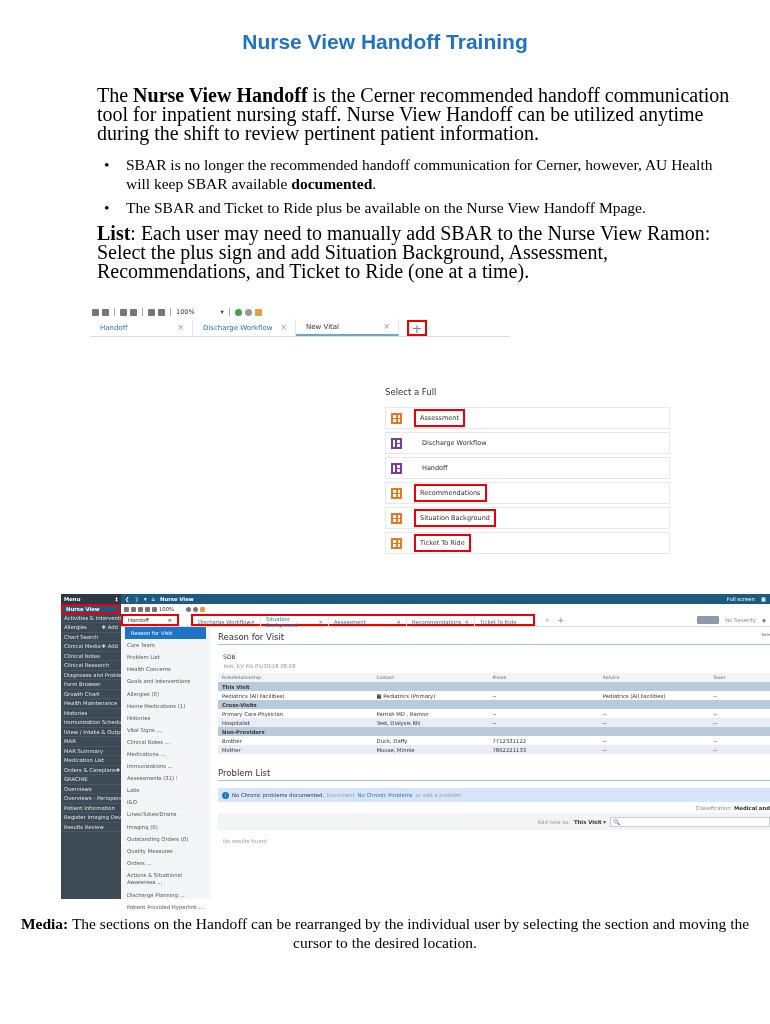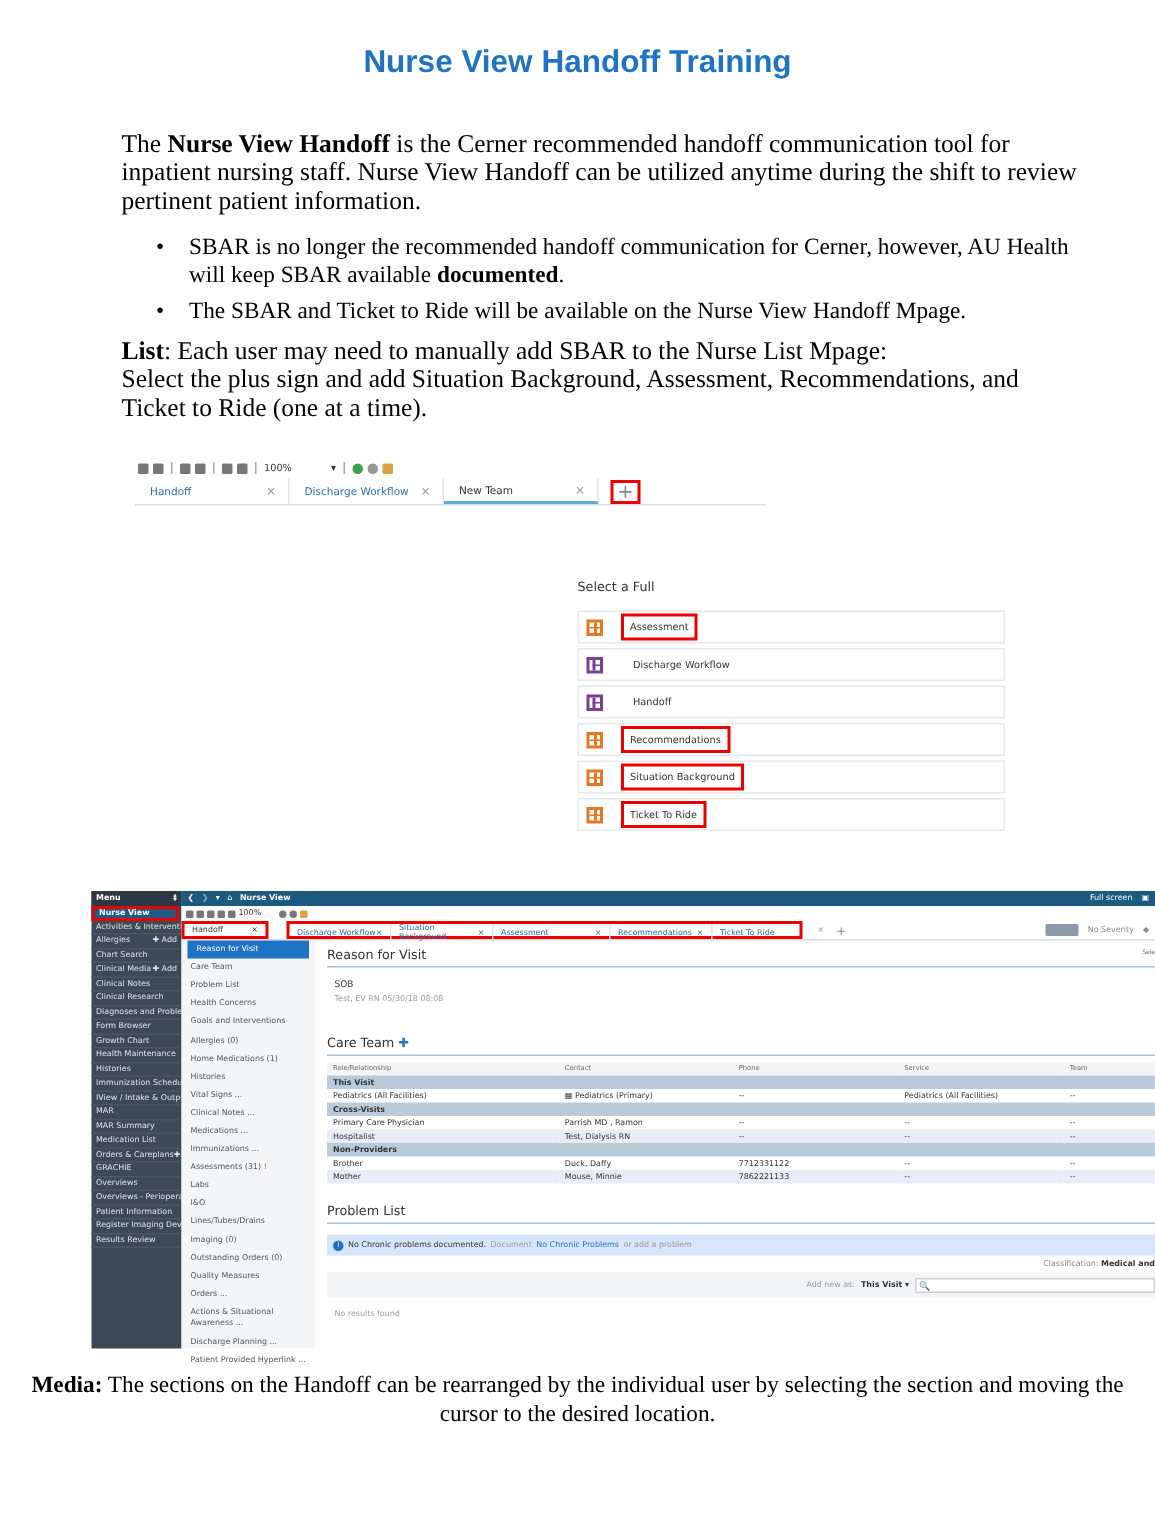--- a/index.html
+++ b/index.html
@@ -1,18 +1,18 @@
 <!DOCTYPE html>
 <html><head>
 <meta charset="utf-8">
 <style>
   * { box-sizing: border-box; margin: 0; padding: 0; }
   body { width: 770px; height: 1024px; background: #fff; font-family: "Liberation Serif", serif; color: #000; position: relative; overflow: hidden; }
   .title { position: absolute; top: 30px; left: 0; width: 770px; text-align: center; font-family: "Liberation Sans", sans-serif; font-weight: bold; font-size: 21px; color: #1f73c4; }
-  .para { position: absolute; left: 81px; width: 640px; font-size: 17px; line-height: 19px; }
+  .para { position: absolute; left: 97px; width: 640px; font-size: 20px; line-height: 19px; }
   .intro { top: 86px; }
   .bullets { position: absolute; left: 104px; top: 155px; width: 620px; font-size: 15.5px; line-height: 19px; list-style: none; }
   .bullets li { position: relative; padding-left: 22px; margin-bottom: 5px; }
   .bullets li::before { content: "\2022"; position: absolute; left: 0; top: 0; }
   .note1 { top: 224px; }
   .ss1 { position: absolute; left: 90px; top: 305px; width: 420px; height: 40px; font-family: "DejaVu Sans", sans-serif; }
   .toolbar { height: 14px; display: flex; align-items: center; gap: 3px; font-size: 6.5px; color: #333; padding-left: 2px; }
   .tb-ico { display: inline-block; width: 7px; height: 7px; background: #777; border-radius: 1px; }
   .tb-sep { display: inline-block; width: 1px; height: 8px; background: #aaa; margin: 0 2px; }
   .tabs1 { display: flex; height: 18px; border-bottom: 1px solid #d8dde3; }
@@ -75,25 +75,25 @@
 <body>
 
 <div class="title">Nurse View Handoff Training</div>
 
 <div class="para intro">
   <span>The </span><b>Nurse View Handoff</b><span> is the Cerner recommended handoff communication tool for inpatient nursing staff.  Nurse View Handoff can be utilized anytime during the shift to review pertinent patient information.</span>
 </div>
 
 <ul class="bullets">
   <li><span>SBAR is no longer the recommended handoff communication for Cerner, however, AU Health will keep SBAR available </span><b>documented</b><span>.</span></li>
-  <li><span>The SBAR and Ticket to Ride will be available on the Nurse View Handoff Mpage.</span></li>
+  <li><span>The SBAR and Ticket to Ride plus be available on the Nurse View Handoff Mpage.</span></li>
 </ul>
 
 <div class="para note1">
-  <b>List</b><span>: Each user may need to manually add SBAR to the Nurse List Mpage:</span><br>
+  <b>List</b><span>: Each user may need to manually add SBAR to the Nurse View Ramon:</span><br>
   <span>Select the plus sign and add Situation Background, Assessment, Recommendations, and Ticket to Ride (one at a time).</span>
 </div>
 
 <div class="ss1">
   <div class="toolbar">
     <span class="tb-ico"></span>
     <span class="tb-ico"></span>
     <span class="tb-sep"></span>
     <span class="tb-ico"></span>
     <span class="tb-ico"></span>
@@ -112,21 +112,21 @@
   <div class="tabs1">
     <div class="tab1">
         <span>Handoff</span>
         <span class="x">×</span>
       </div>
     <div class="tab1">
         <span>Discharge Workflow</span>
         <span class="x">×</span>
       </div>
     <div class="tab1 active">
-        <span>New Team</span>
+        <span>New Vital</span>
         <span class="x">×</span>
       </div>
     <div class="plus-btn">+</div>
   </div>
 </div>
 
 <div class="ss2">
   <div class="sv-title">Select a Full</div>
   <div class="view-row">
       <span class="view-ico split"></span>
@@ -327,24 +327,20 @@
   </div>
 
   <div class="content">
     <div class="sec-title" style="display:flex;justify-content:space-between">
       <span>Reason for Visit</span>
       <span style="font-size:4px;color:#666">Sele</span>
     </div>
     <div class="sob">SOB</div>
     <div class="sub">Test, EV RN  05/30/18 08:08</div>
 
-    <div class="sec-title" style="margin-top:22px">
-      <span>Care Team</span>
-      <span class="plus">✚</span>
-    </div>
     <table class="ct">
       <tbody>
           <tr>
         <th style="width:28%">Role/Relationship</th>
         <th style="width:21%">Contact</th>
         <th style="width:20%">Phone</th>
         <th style="width:20%">Service</th>
         <th>Team</th>
       </tr>
       <tr class="grp">

